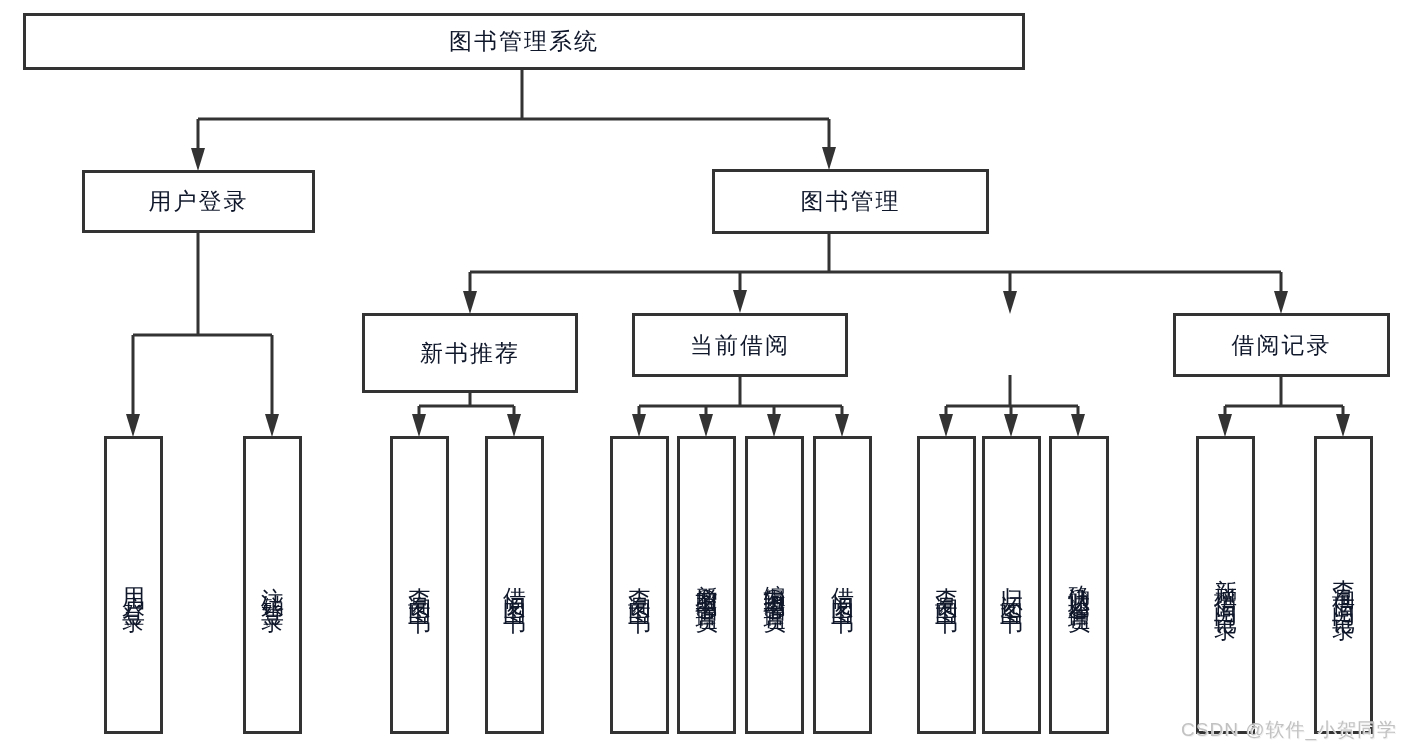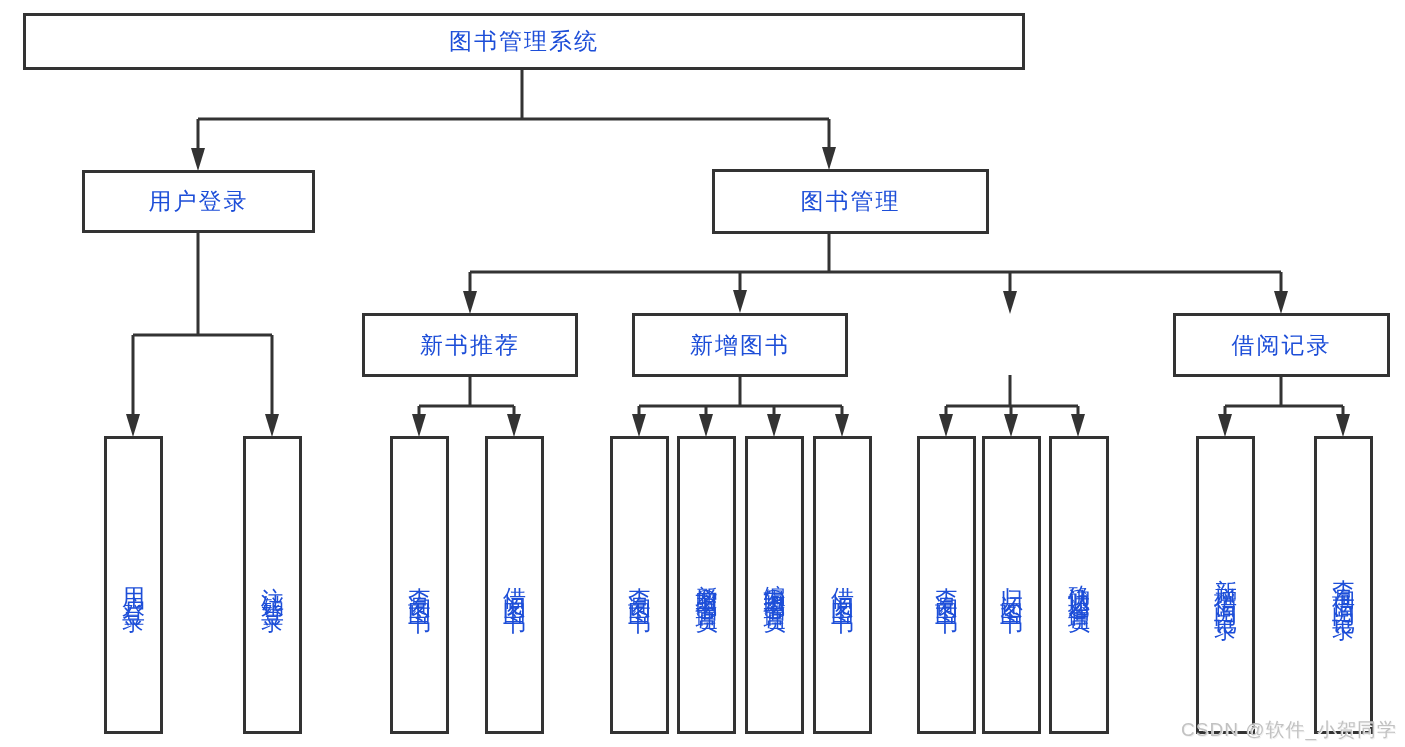--- a/index.html
+++ b/index.html
@@ -20,21 +20,21 @@
     left: 0;
     top: 0;
     width: 1405px;
     height: 747px;
   }
   .node {
     position: absolute;
     box-sizing: border-box;
     background: #ffffff;
     border: 3px solid #333333;
-    color: #1d4ed8;
+    color: #0f172a;
     display: flex;
     align-items: center;
     justify-content: center;
     font-size: 23px;
     letter-spacing: 2px;
     white-space: nowrap;
     z-index: 2;
   }
   .node.v {
     writing-mode: vertical-lr;
@@ -102,22 +102,22 @@
       <polygon points="1218,414 1232,414 1225,437"></polygon>
       <polygon points="1336,414 1350,414 1343,437"></polygon>
     </g>
   </svg>
 
   <div class="node" style="left:23px;top:13px;width:1002px;height:57px">图书管理系统</div>
 
   <div class="node" style="left:82px;top:170px;width:233px;height:63px">用户登录</div>
   <div class="node" style="left:712px;top:169px;width:277px;height:65px">图书管理</div>
 
-  <div class="node" style="left:362px;top:313px;width:216px;height:64px">新书推荐</div>
-  <div class="node" style="left:632px;top:313px;width:216px;height:64px">新增图书</div>
+  <div class="node" style="left:362px;top:313px;width:216px;height:80px">新书推荐</div>
+  <div class="node" style="left:632px;top:313px;width:216px;height:64px">当前借阅</div>
   <div class="node" style="left:1173px;top:313px;width:217px;height:64px">借阅记录</div>
 
   <div class="node v" style="left:104px;top:436px;width:59px;height:298px">用户登录</div>
   <div class="node v" style="left:243px;top:436px;width:59px;height:298px">注销登录</div>
 
   <div class="node v" style="left:390px;top:436px;width:59px;height:298px">查询图书</div>
   <div class="node v" style="left:485px;top:436px;width:59px;height:298px">借阅图书</div>
 
   <div class="node v" style="left:610px;top:436px;width:59px;height:298px">查询图书</div>
   <div class="node v tight" style="left:677px;top:436px;width:59px;height:298px">新增图书（管理员）</div>

